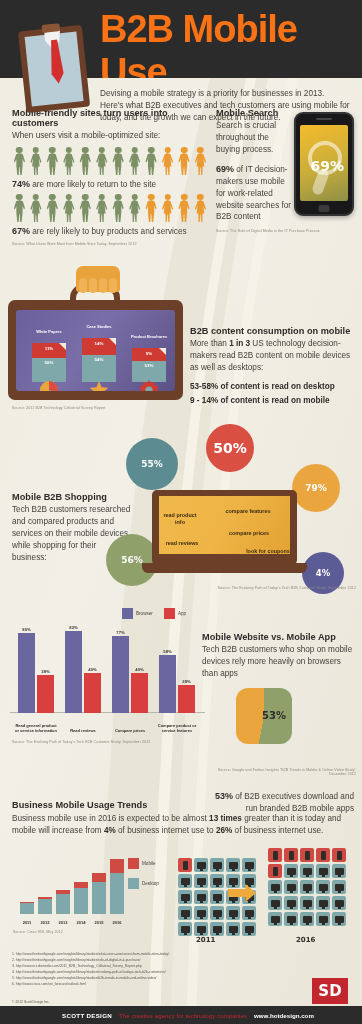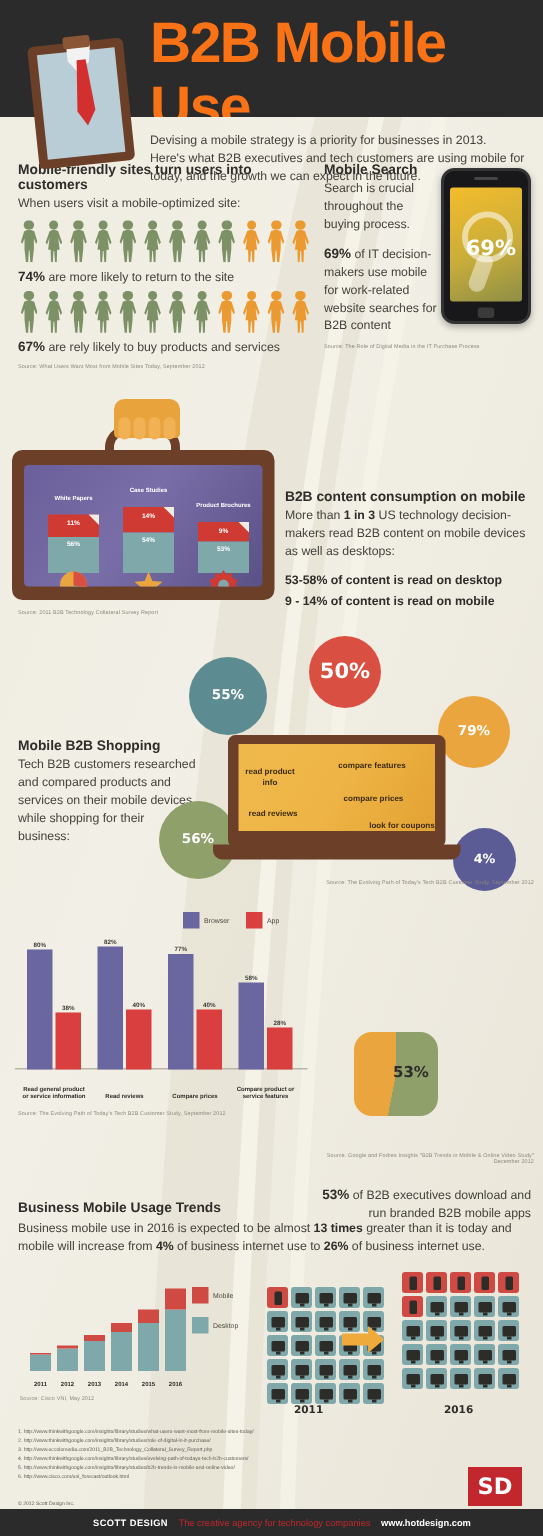--- a/index.html
+++ b/index.html
@@ -417,20 +417,24 @@
   <div class="lg" style="left:122px;top:608px;">
     <i style="background:#6a66a0"></i>
     <span>Browser</span>
   </div>
   <div class="lg" style="left:164px;top:608px;">
     <i style="background:#d93f3f"></i>
     <span>App</span>
   </div>
   <div class="src" style="position:absolute;left:12px;top:740px;width:180px;">Source: The Evolving Path of Today's Tech B2B Customer Study, September 2012</div>
 
+  <div style="position:absolute;left:202px;top:632px;width:152px;">
+    <div class="h2">Mobile Website vs. Mobile App</div>
+    <div class="body" style="margin-top:2px;">Tech B2B customers who shop on mobile devices rely more heavily on browsers than apps</div>
+  </div>
   <div class="pie">
     <div class="pie-l">53%</div>
   </div>
   <div class="body" style="position:absolute;left:202px;top:790px;width:152px;text-align:right;">
     <span class="bold" style="font-size:9px;">53%</span>
     <span>of B2B executives download and run branded B2B mobile apps</span>
   </div>
   <div class="src" style="position:absolute;left:216px;top:768px;width:140px;text-align:right;">Source: Google and Forbes Insights "B2B Trends in Mobile &amp; Online Video Study" December 2012</div>
 
   <div style="position:absolute;left:12px;top:800px;width:338px;">

